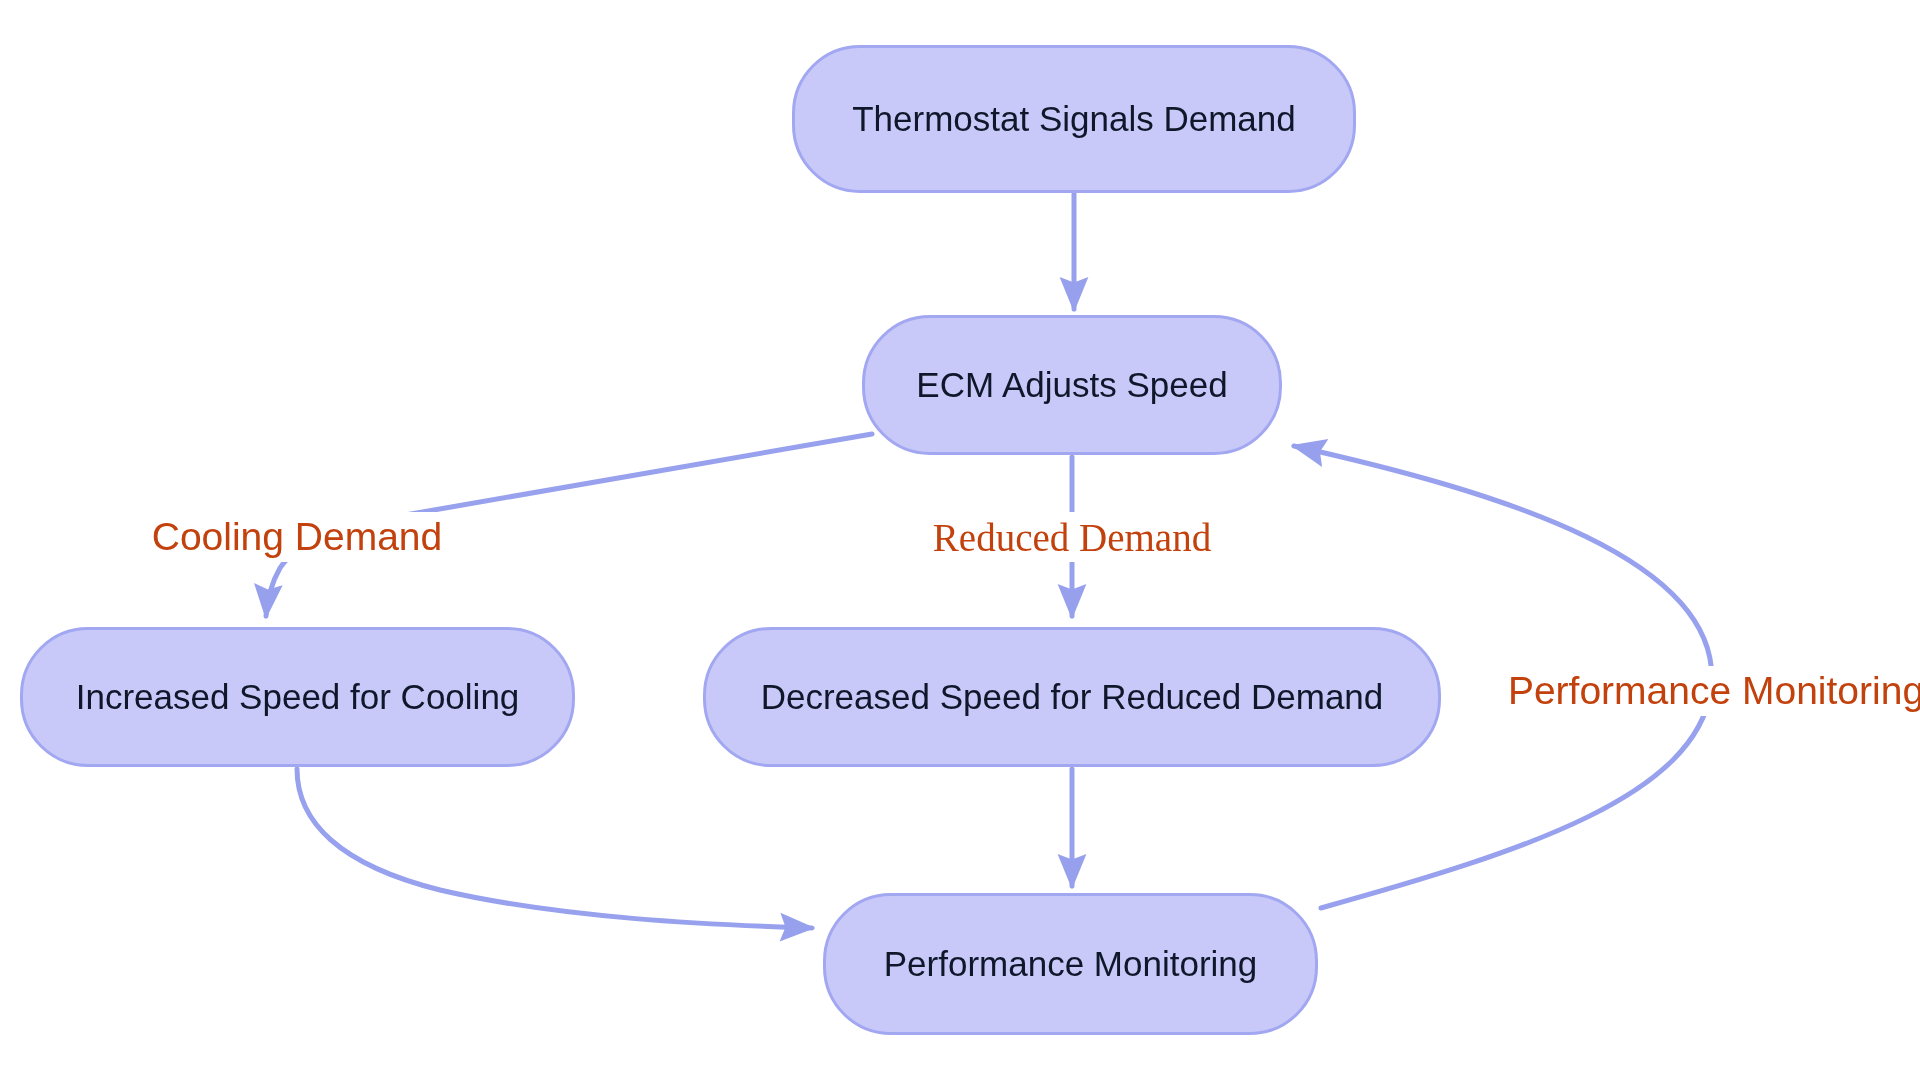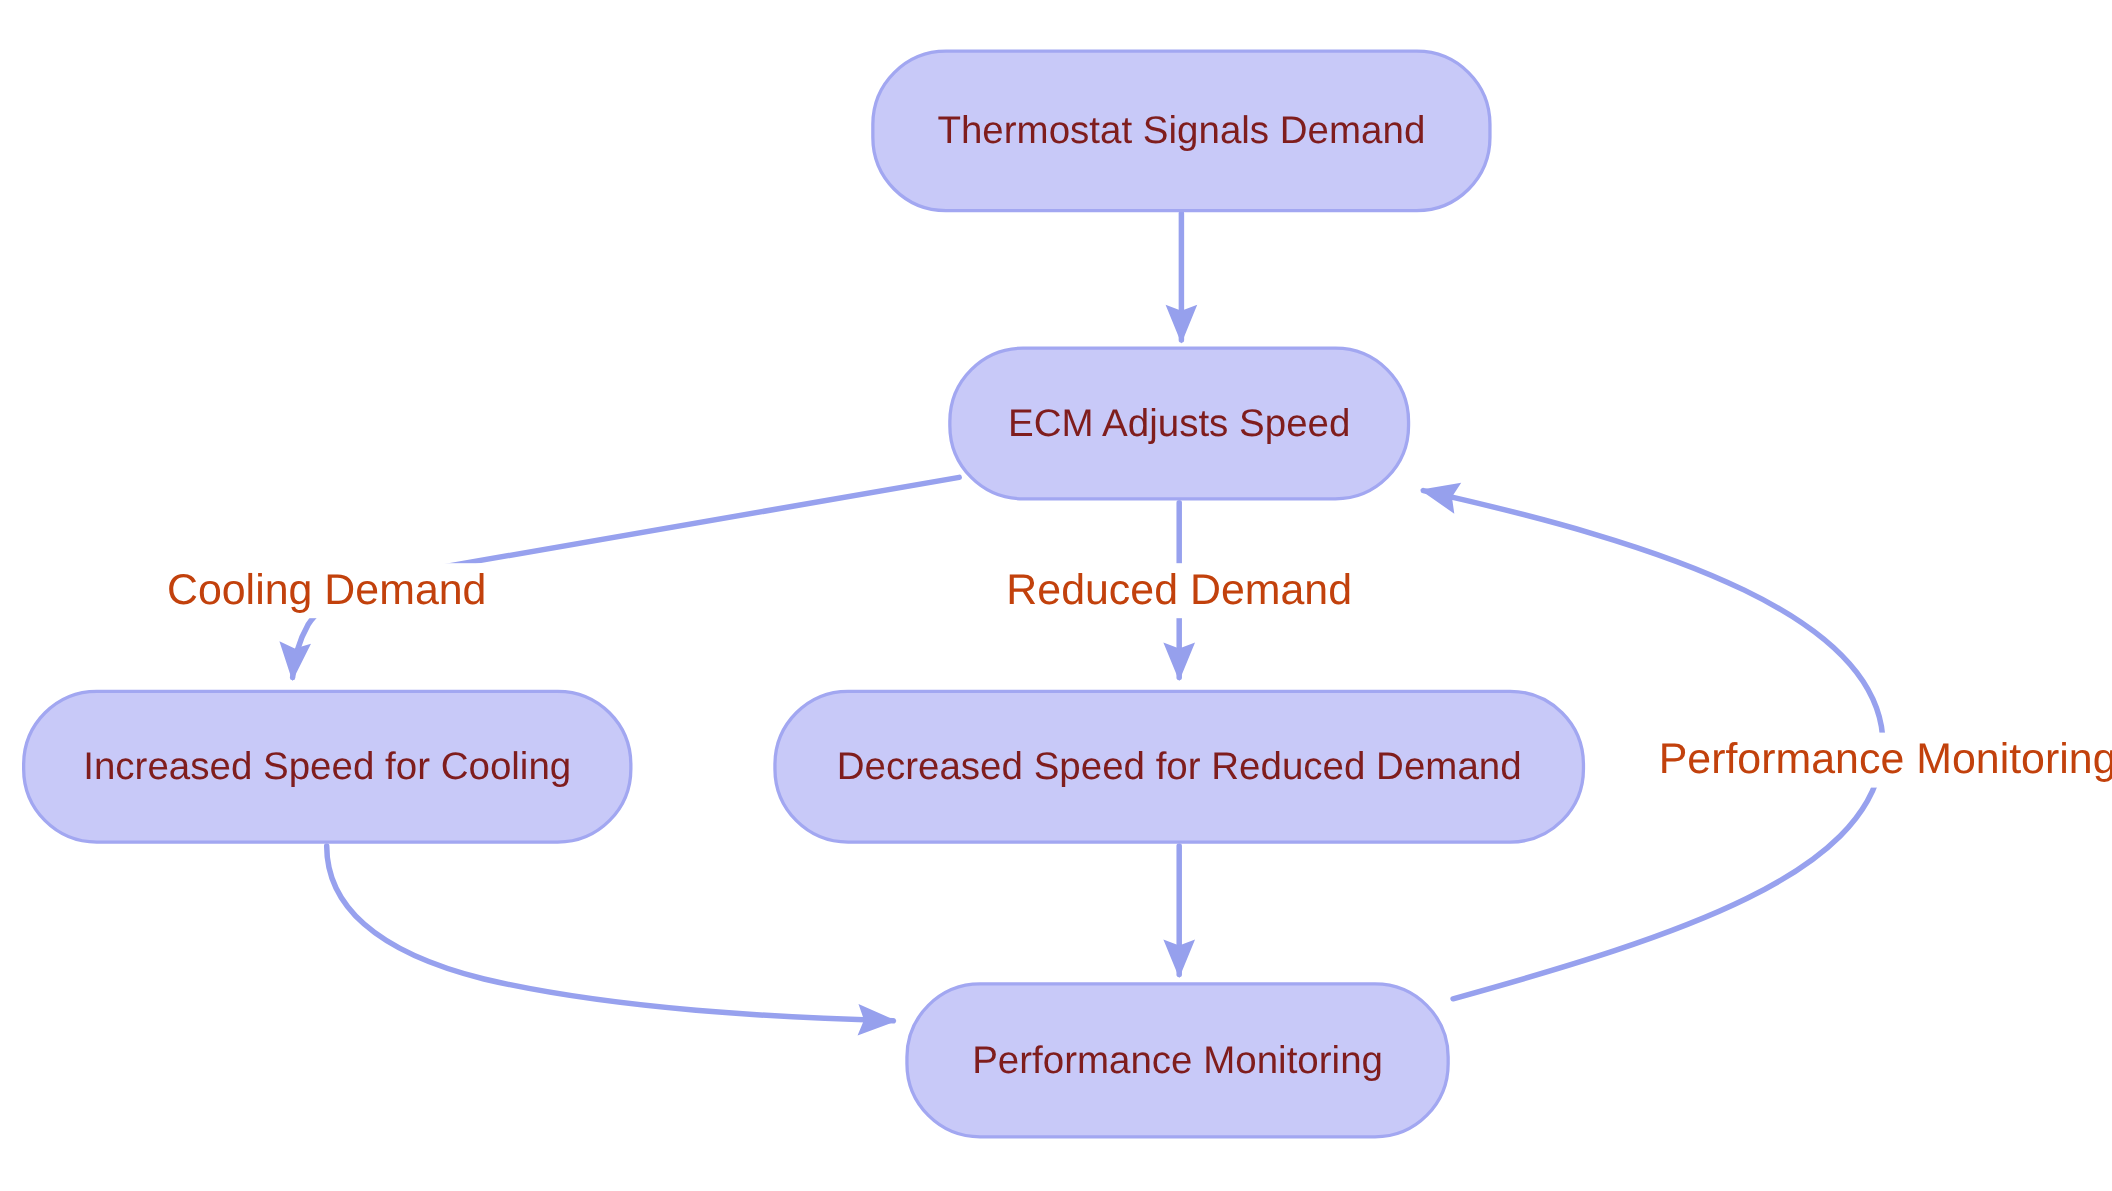--- a/index.html
+++ b/index.html
@@ -21,21 +21,21 @@
     top: 0;
     width: 1920px;
     height: 1083px;
   }
   .node {
     position: absolute;
     box-sizing: border-box;
     background: #c8c9f8;
     border: 3px solid #a2a7f1;
     border-radius: 68px;
-    color: #7f1d1d;
+    color: #0f172a;
     font-size: 35px;
     display: flex;
     align-items: center;
     justify-content: center;
     white-space: nowrap;
   }
   .edge-label {
     position: absolute;
     background: #ffffff;
     color: #c2410c;
@@ -45,21 +45,21 @@
     justify-content: center;
     text-align: center;
     white-space: nowrap;
   }
   .node-thermostat  { left: 792px;  top: 45px;  width: 564px; height: 148px; }
   .node-ecm         { left: 862px;  top: 315px; width: 420px; height: 140px; }
   .node-increased   { left: 20px;   top: 627px; width: 555px; height: 140px; }
   .node-decreased   { left: 703px;  top: 627px; width: 738px; height: 140px; }
   .node-performance { left: 823px;  top: 893px; width: 495px; height: 142px; }
   .label-cooling    { left: 150px;  top: 512px; width: 294px; height: 50px; }
-  .label-reduced    { left: 925px;  top: 512px; width: 294px; height: 50px; }
+  .label-reduced    { left: 925px;  top: 512px; width: 294px; height: 50px; font-family: Liberation Serif, serif; }
   .label-continuous { left: 1524px; top: 666px; width: 384px; height: 50px; }
 </style>
 </head>
 <body>
 
 <div class="canvas">
 
   <svg class="edges" viewBox="0 0 1920 1083" xmlns="http://www.w3.org/2000/svg">
     <defs>
       <marker id="arrow" viewBox="0 0 12 10" refX="10.5" refY="5" markerUnits="userSpaceOnUse" markerWidth="40" markerHeight="32" orient="auto-start-reverse">

